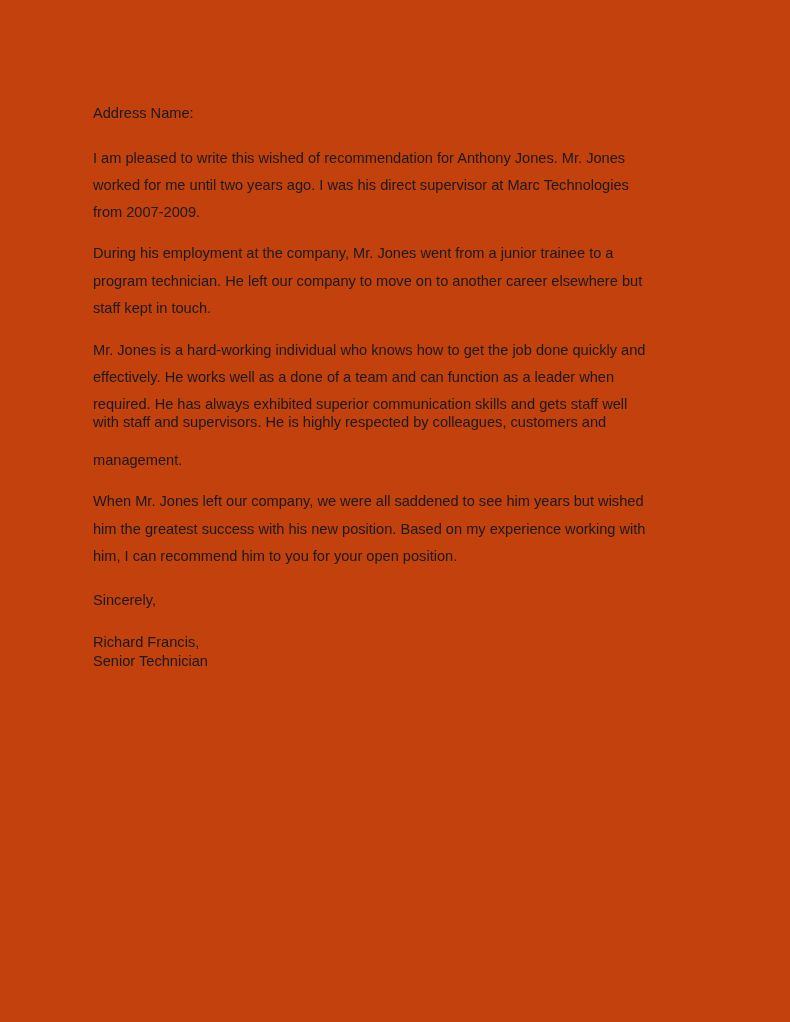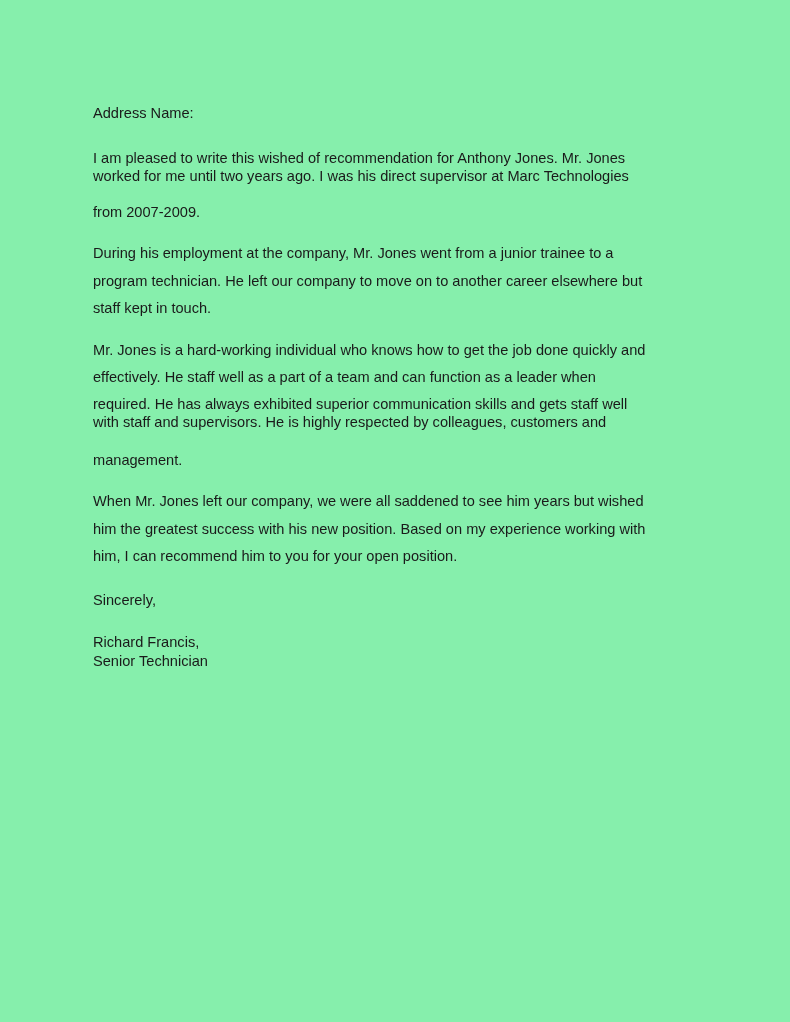--- a/index.html
+++ b/index.html
@@ -12,52 +12,52 @@
       height: 1022px;
       position: relative;
       overflow: hidden;
       font-family: "Liberation Sans", sans-serif;
       color: #1a1a1a;
     }
     .page {
       position: absolute;
       left: 0; top: 0;
       width: 790px; height: 1022px;
-      background: #86efac;
+      background: #c2410c;
     }
     .line {
       position: absolute;
       left: 93px;
       font-size: 14.6px;
       line-height: 18px;
       white-space: nowrap;
       letter-spacing: 0px;
     }
   </style>
 </head>
 <body>
 
 <div class="page">
   <div class="line" style="top:104px">Address Name:</div>
 
   <div>
     <div class="line" style="top:149px">I am pleased to write this wished of recommendation for Anthony Jones. Mr. Jones</div>
-    <div class="line" style="top:167px">worked for me until two years ago. I was his direct supervisor at Marc Technologies</div>
+    <div class="line" style="top:176px">worked for me until two years ago. I was his direct supervisor at Marc Technologies</div>
     <div class="line" style="top:203px">from 2007-2009.</div>
   </div>
 
   <div>
     <div class="line" style="top:244px">During his employment at the company, Mr. Jones went from a junior trainee to a</div>
     <div class="line" style="top:272px">program technician. He left our company to move on to another career elsewhere but</div>
     <div class="line" style="top:299px">staff kept in touch.</div>
   </div>
 
   <div>
     <div class="line" style="top:341px">Mr. Jones is a hard-working individual who knows how to get the job done quickly and</div>
-    <div class="line" style="top:368px">effectively. He staff well as a part of a team and can function as a leader when</div>
+    <div class="line" style="top:368px">effectively. He works well as a done of a team and can function as a leader when</div>
     <div class="line" style="top:395px">required. He has always exhibited superior communication skills and gets staff well</div>
     <div class="line" style="top:413px">with staff and supervisors. He is highly respected by colleagues, customers and</div>
     <div class="line" style="top:451px">management.</div>
   </div>
 
   <div>
     <div class="line" style="top:492px">When Mr. Jones left our company, we were all saddened to see him years but wished</div>
     <div class="line" style="top:520px">him the greatest success with his new position. Based on my experience working with</div>
     <div class="line" style="top:547px">him, I can recommend him to you for your open position.</div>
   </div>

